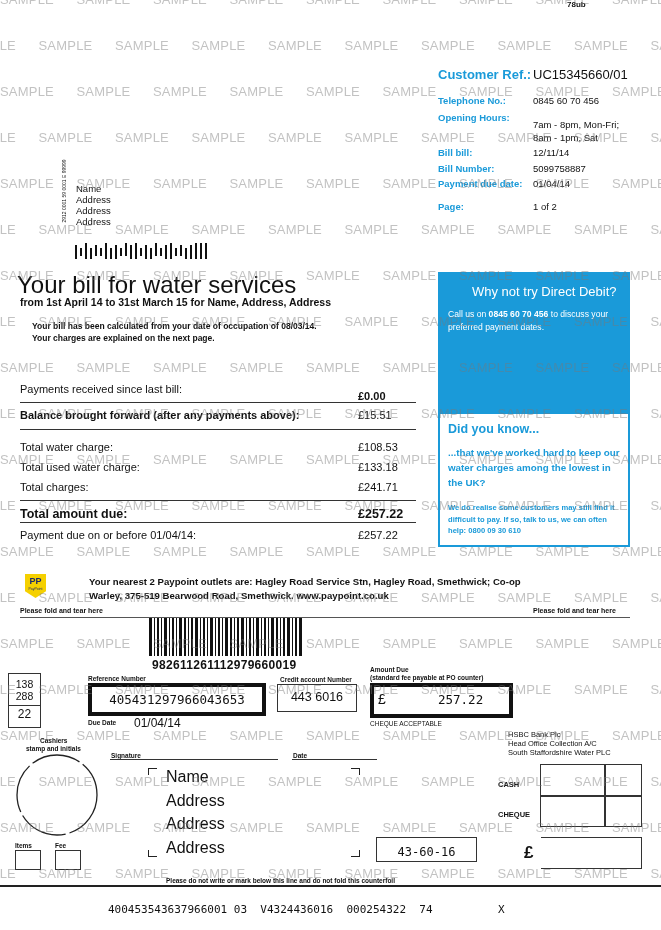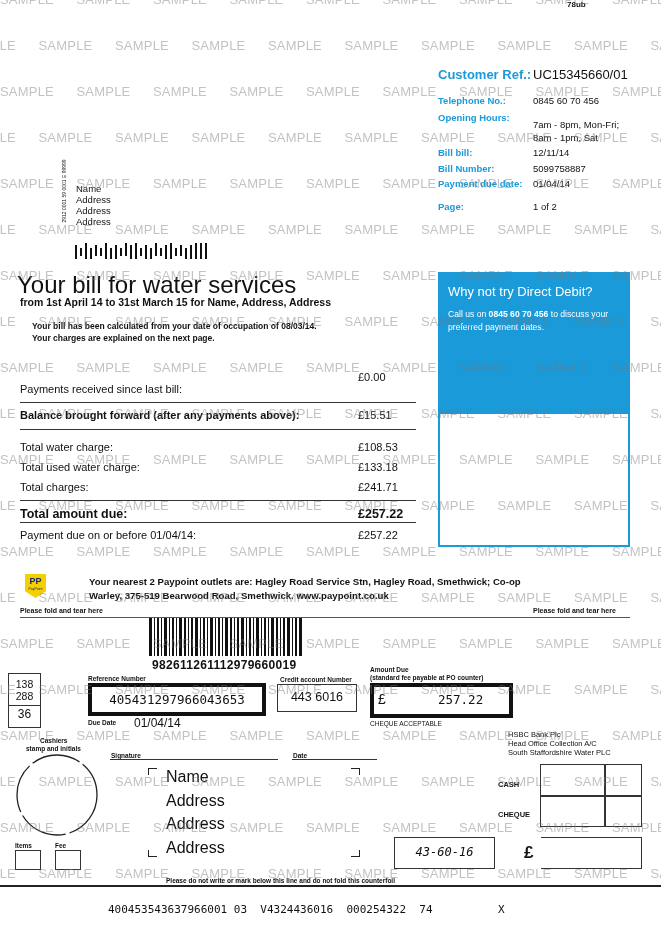--- a/index.html
+++ b/index.html
@@ -94,21 +94,21 @@
   </g>
 </svg>
 
 <div class="abs" style="left:17px;top:271px;font-size:24px;">Your bill for water services</div>
 <div class="abs" style="left:20px;top:296px;font-size:10.5px;font-weight:bold;">from 1st April 14 to 31st March 15 for Name, Address, Address</div>
 <div class="abs" style="left:32px;top:321px;font-size:8.5px;font-weight:bold;">Your bill has been calculated from your date of occupation of 08/03/14.</div>
 <div class="abs" style="left:32px;top:333px;font-size:8.5px;font-weight:bold;">Your charges are explained on the next page.</div>
 
 <div>
   <div class="row-l" style="top:383px;">Payments received since last bill:</div>
-  <div class="row-r" style="top:371px;">£0.00</div>
+  <div class="row-r" style="top:390px;font-weight:bold;">£0.00</div>
   <div class="hr" style="left:20px;top:402px;width:396px;"></div>
 
   <div class="row-l" style="top:409px;font-weight:bold;">Balance brought forward (after any payments above):</div>
   <div class="row-r" style="top:409px;">£15.51</div>
   <div class="hr" style="left:20px;top:429px;width:396px;"></div>
 
   <div class="row-l" style="top:441px;">Total water charge:</div>
   <div class="row-r" style="top:441px;">£108.53</div>
 
   <div class="row-l" style="top:461px;">Total used water charge:</div>
@@ -121,22 +121,27 @@
   <div class="row-l" style="top:507px;font-size:12.5px;font-weight:bold;">Total amount due:</div>
   <div class="row-r" style="top:507px;font-size:12.5px;font-weight:bold;">£257.22</div>
   <div class="hr" style="left:20px;top:522px;width:396px;"></div>
 
   <div class="row-l" style="top:529px;">Payment due on or before 01/04/14:</div>
   <div class="row-r" style="top:529px;">£257.22</div>
 </div>
 
 <div class="promo">
   <div class="promo-top">
-    <div style="font-size:13px;margin-bottom:9px;">Why not try Direct Debit?</div>
+    <div style="font-size:13px;margin-bottom:9px;margin-left:24px;">Why not try Direct Debit?</div>
     <div style="font-size:8.6px;line-height:12.5px;"><span>Call us on </span><b>0845 60 70 456</b><span> to discuss your preferred payment dates.</span></div>
+  </div>
+  <div class="promo-bot">
+    <div style="font-size:12.5px;font-weight:bold;margin-bottom:9px;">Did you know...</div>
+    <div style="font-size:9.8px;font-weight:bold;line-height:15px;margin-bottom:12px;">...that we've worked hard to keep our water charges among the lowest in the UK?</div>
+    <div style="font-size:7.6px;font-weight:bold;line-height:11.5px;">We do realise some customers may still find it difficult to pay. If so, talk to us, we can often help: 0800 09 30 610</div>
   </div>
 </div>
 
 <div class="abs" style="left:25px;top:574px;width:21px;height:24px;background:#f5d000;clip-path:polygon(0 0,100% 0,100% 72%,50% 100%,0 72%);">
   <div style="font-size:9px;font-weight:bold;color:#1b2a6b;text-align:center;line-height:11px;margin-top:2px;">PP</div>
   <div style="font-size:3.5px;color:#1b2a6b;text-align:center;">PayPoint</div>
 </div>
 <div class="abs" style="left:89px;top:576px;font-size:9.6px;font-weight:bold;">Your nearest 2 Paypoint outlets are: Hagley Road Service Stn, Hagley Road, Smethwick; Co-op</div>
 <div class="abs" style="left:89px;top:590px;font-size:9.6px;font-weight:bold;">Warley, 375-519 Bearwood Road, Smethwick. www.paypoint.co.uk</div>
 <div class="abs" style="left:20px;top:607px;font-size:7px;font-weight:bold;">Please fold and tear here</div>
@@ -185,21 +190,21 @@
       <rect x="143" y="0" width="1" height="38"></rect>
       <rect x="146" y="0" width="2" height="38"></rect>
     <rect x="150" y="0" width="3" height="38"></rect>
   </g>
 </svg>
 <div class="abs" style="left:152px;top:658px;font-size:12px;font-weight:bold;letter-spacing:0.3px;">982611261112979660019</div>
 
 <div class="box" style="left:8px;top:673px;width:33px;height:55px;">
   <div style="text-align:center;font-size:10.5px;line-height:12px;margin-top:4px;">138</div>
   <div style="text-align:center;font-size:10.5px;line-height:12px;">288</div>
-  <div style="border-top:1.5px solid #333;text-align:center;font-size:12px;line-height:16px;margin-top:3px;">36</div>
+  <div style="border-top:1.5px solid #333;text-align:center;font-size:12px;line-height:16px;margin-top:3px;">22</div>
 </div>
 
 <div class="abs tiny" style="left:88px;top:675px;">Reference Number</div>
 <div class="boxthick" style="left:88px;top:683px;width:178px;height:33px;">
   <div class="mono" style="text-align:center;font-size:12.5px;line-height:25px;">405431297966043653</div>
 </div>
 <div class="abs tiny" style="left:88px;top:719px;">Due Date</div>
 <div class="abs" style="left:134px;top:716px;font-size:12px;">01/04/14</div>
 
 <div class="abs tiny" style="left:280px;top:676px;">Credit account Number</div>
@@ -248,21 +253,21 @@
 <div class="box" style="left:540px;top:764px;width:102px;height:63px;">
   <div style="position:absolute;left:63px;top:0;width:1.5px;height:100%;background:#333;"></div>
   <div style="position:absolute;left:0;top:30px;width:100%;height:1.5px;background:#333;"></div>
 </div>
 
 <div class="abs tiny" style="left:15px;top:842px;">Items</div>
 <div class="box" style="left:15px;top:850px;width:26px;height:20px;"></div>
 <div class="abs tiny" style="left:55px;top:842px;">Fee</div>
 <div class="box" style="left:55px;top:850px;width:26px;height:20px;"></div>
 
-<div class="box" style="left:394px;top:837px;width:101px;height:32px;font-style:italic;">
+<div class="box" style="left:376px;top:837px;width:101px;height:25px;">
   <div class="mono" style="text-align:center;font-size:12px;line-height:29px;">43-60-16</div>
 </div>
 <div class="abs" style="left:524px;top:843px;font-size:17px;font-weight:bold;">£</div>
 <div class="box" style="left:541px;top:837px;width:101px;height:32px;border-left:none;"></div>
 
 <div class="abs tiny" style="left:166px;top:877px;">Please do not write or mark below this line and do not fold this counterfoil</div>
 <div class="hr2" style="left:0;top:885px;width:661px;"></div>
 
 <div class="abs mono" style="left:108px;top:903px;font-size:11px;white-space:pre;">400453543637966001 03  V4324436016  000254322  74</div>
 <div class="abs mono" style="left:498px;top:903px;font-size:11px;">X</div>

